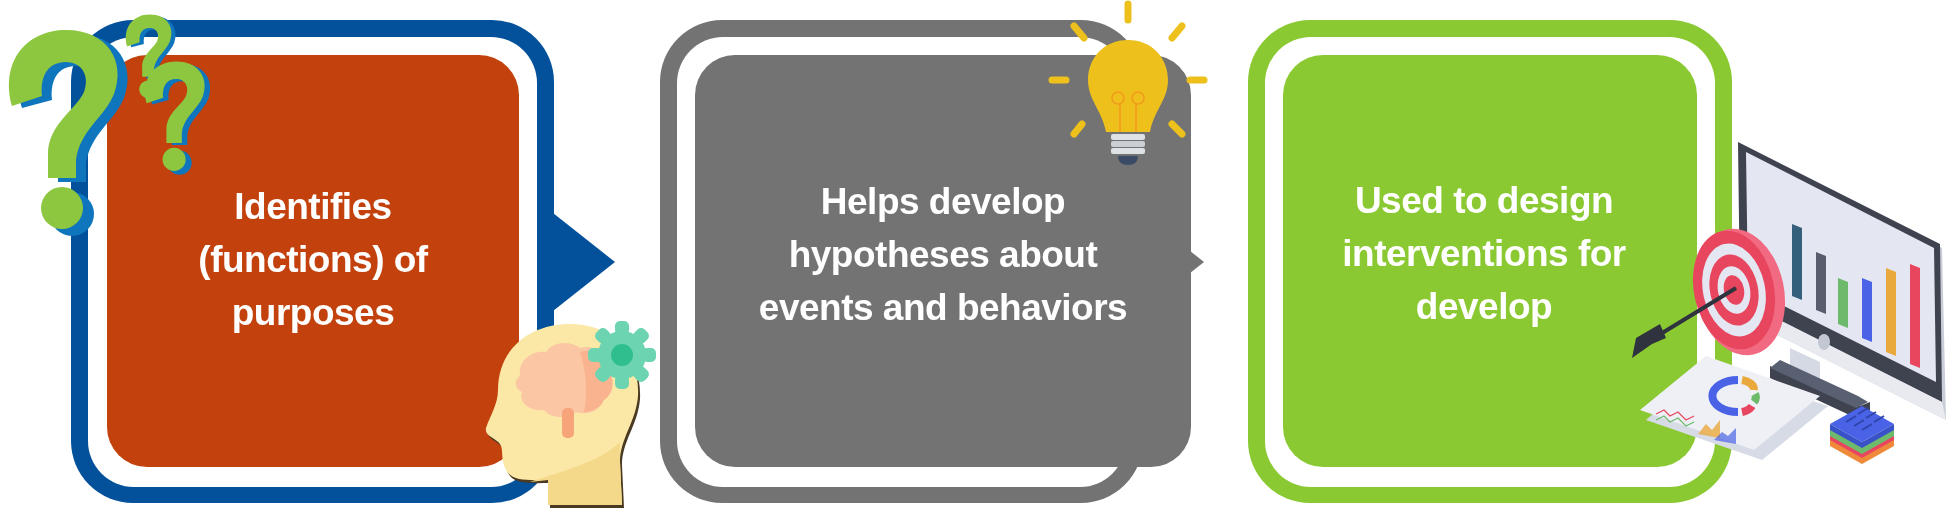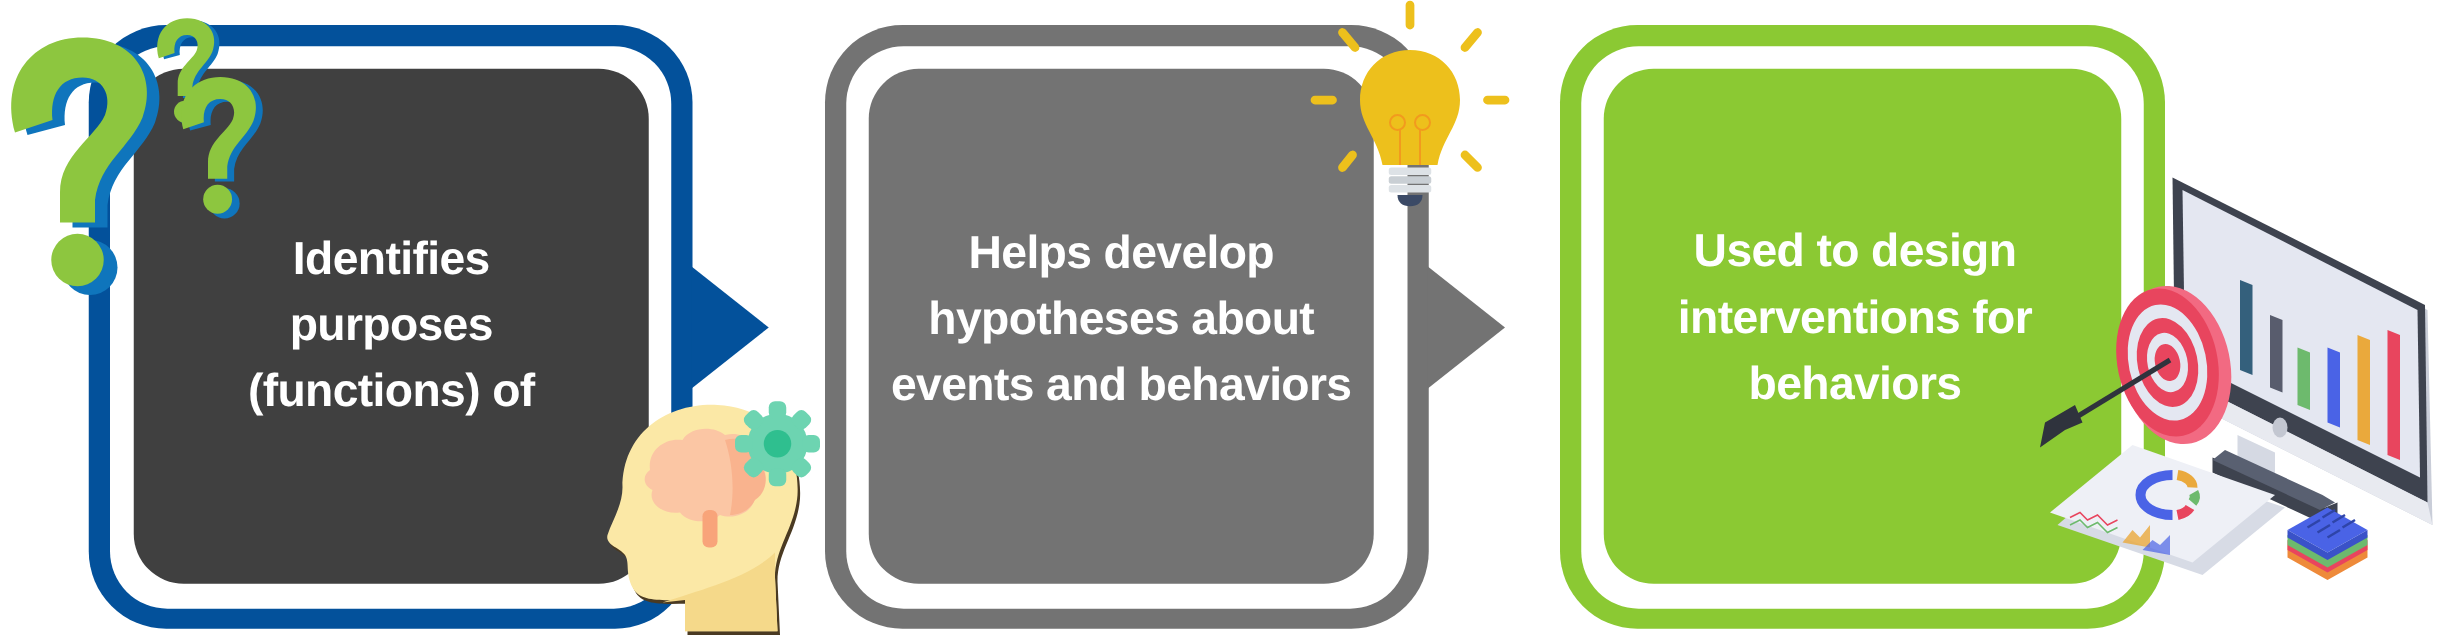--- a/index.html
+++ b/index.html
@@ -17,25 +17,25 @@
           font-size: 37px; line-height: 53px; letter-spacing: -0.5px; }
   .text span { display: block; white-space: nowrap; }
   svg { position: absolute; overflow: visible; }
 </style>
 </head>
 <body>
 
 <div class="card">
   <div class="outer" style="left:71px; width:483px; background:#03519B;"></div>
   <div class="gap" style="left:88px; top:37px; width:449px; height:450px;"></div>
-  <div class="inner" style="left:107px; top:55px; width:412px; height:412px; background:#404040;">
+  <div class="inner" style="left:107px; top:55px; width:412px; height:412px; background:#c2410c;">
     <div class="text" style="margin-top:-4px;">
       <span>Identifies</span>
+      <span>(functions) of</span>
       <span>purposes</span>
-      <span>(functions) of</span>
     </div>
   </div>
   <div class="arrow" style="left:553px; top:213px; border-left-color:#03519B;"></div>
 </div>
 
 <svg style="left:0; top:0;" width="210" height="240" viewBox="0 0 210 240">
 
   <g transform="translate(6,4)">
     <path d="M16 104 C4 60 30 30 70 30 C112 30 130 62 118 94 C108 118 84 130 80 160 L80 178 L52 178 L52 154 C52 124 80 110 88 92 C94 76 86 62 70 62 C52 62 44 76 46 96 Z" fill="#0F75BC"></path>
     <circle cx="66" cy="210" r="22" fill="#0F75BC"></circle>
@@ -82,21 +82,21 @@
       <rect x="-34" y="-7" width="14" height="14" rx="5" transform="rotate(45)"></rect>
       <rect x="20" y="-7" width="14" height="14" rx="5" transform="rotate(45)"></rect>
     </g>
     <circle r="11" fill="#2FBF8F"></circle>
   </g>
 </svg>
 
 <div class="card">
   <div class="outer" style="left:660px; width:483px; background:#737373;"></div>
   <div class="gap" style="left:677px; top:37px; width:449px; height:450px;"></div>
-  <div class="inner" style="left:695px; top:55px; width:404px; height:412px; background:#737373;">
+  <div class="inner" style="left:695px; top:55px; width:496px; height:412px; background:#737373;">
     <div class="text" style="margin-top:-14px;">
       <span>Helps develop</span>
       <span>hypotheses about</span>
       <span>events and behaviors</span>
     </div>
   </div>
   <div class="arrow" style="left:1142px; top:213px; border-left-color:#737373;"></div>
 </div>
 
 <svg style="left:1040px; top:0;" width="180" height="180" viewBox="0 0 180 180">
@@ -122,21 +122,21 @@
   <path d="M78 156 L98 156 C98 162 94 165 88 165 C82 165 78 162 78 156 Z" fill="#3B4A66"></path>
 </svg>
 
 <div class="card">
   <div class="outer" style="left:1248px; width:484px; background:#8BC933;"></div>
   <div class="gap" style="left:1265px; top:37px; width:450px; height:450px;"></div>
   <div class="inner" style="left:1283px; top:55px; width:414px; height:412px; background:#8BC933;">
     <div class="text" style="margin-top:-16px; margin-left:-12px;">
       <span>Used to design</span>
       <span>interventions for</span>
-      <span>behaviors</span>
+      <span>develop</span>
     </div>
   </div>
 </div>
 
 <svg style="left:1620px; top:130px;" width="330" height="330" viewBox="0 0 330 330">
 
   <path d="M170 218 L200 232 L200 260 L170 246 Z" fill="#D5D9E3"></path>
   <path d="M150 236 L240 276 L250 272 L250 282 L236 288 L150 248 Z" fill="#3E434F"></path>
   <path d="M160 230 L238 266 L248 272 L236 278 L150 238 Z" fill="#596071"></path>
 

